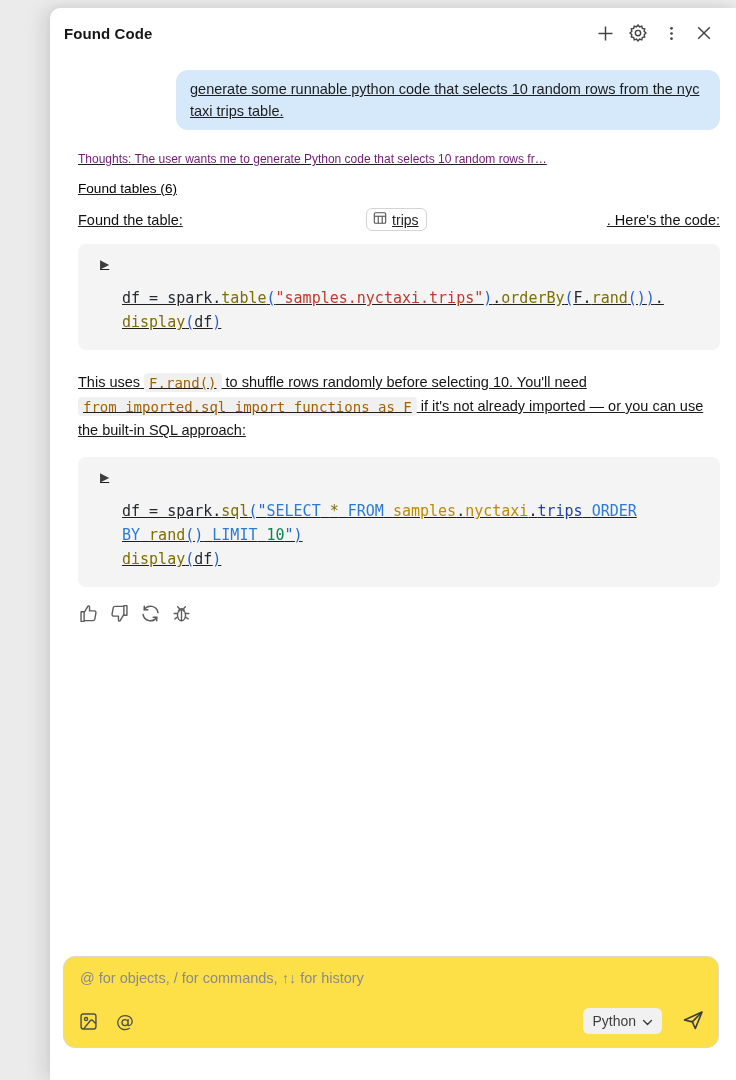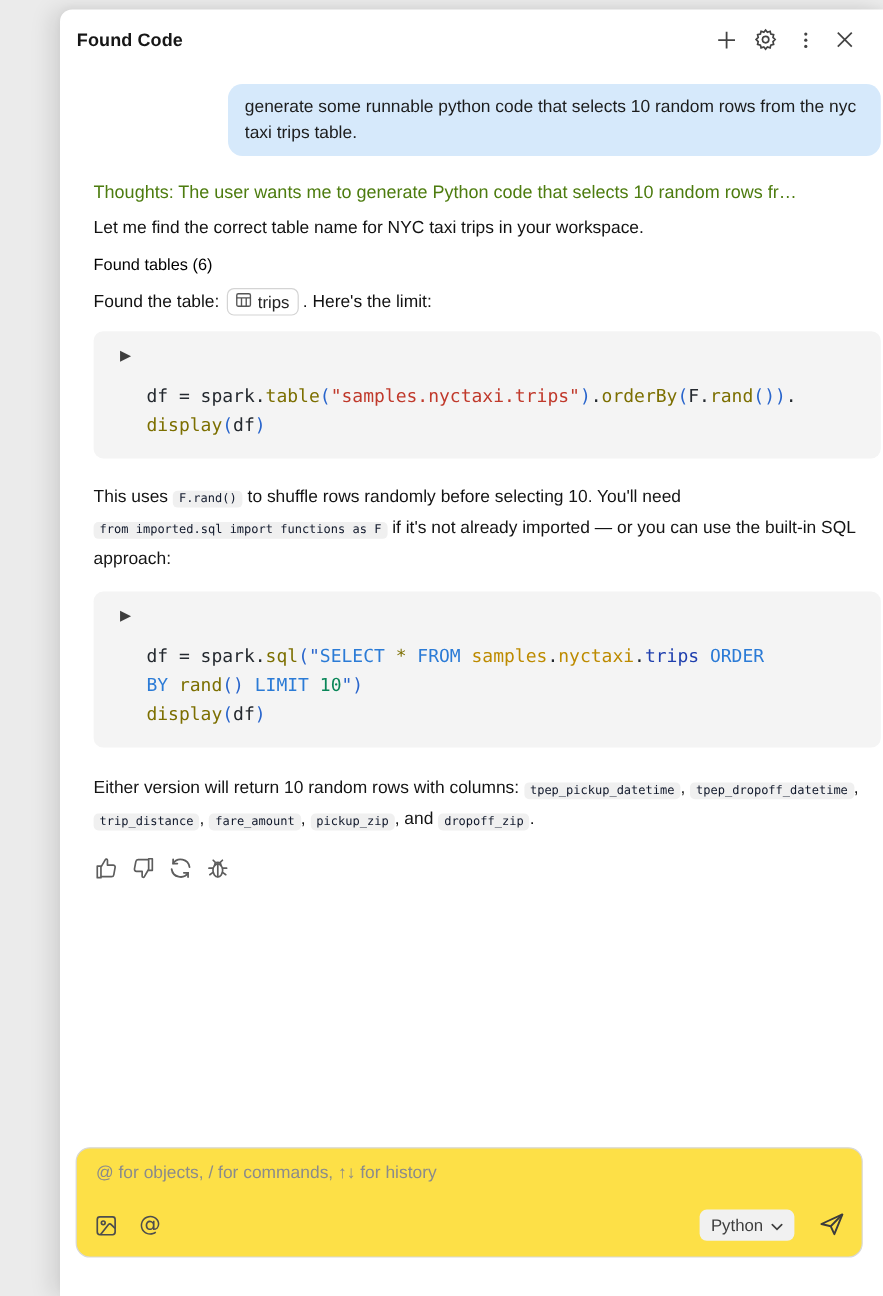--- a/index.html
+++ b/index.html
@@ -29,34 +29,34 @@
   }
   .panel-title { font-size:15px; font-weight:bold; color:#161616; letter-spacing:.1px; }
   .header-actions { margin-left:auto; display:flex; align-items:center; gap:9px; }
   .icon-btn {
     width:24px; height:24px; display:flex; align-items:center; justify-content:center;
     color:#434343; cursor:pointer; background:none; border:none;
   }
   .icon-btn svg { display:block; }
 
   
-  .chat { padding:0 2px 0 28px; }
+  .chat { padding:0 16px 0 28px;text-decoration:underline; }
   .bubble {
     margin:12px 0 0 auto; width:544px;
     background:#d6e9fb; border-radius:12px;
     padding:8px 14px; font-size:14.5px; line-height:22px; color:#1c1c1c;
   }
   .thought {
-    margin-top:22px; font-size:15px; color:#4d7c0f;
+    margin-top:22px; font-size:12px; color:#701a75;
     white-space:nowrap; overflow:hidden;
   }
   .thought.t2 { margin-top:14px; }
   .statement { margin-top:13px; font-size:14.5px; color:#111; }
   .found-tables { margin-top:15px; font-size:13.6px; color:#000000; cursor:pointer; }
-  .found-line { margin-top:12px; font-size:14.5px; color:#111; display:flex; align-items:center; }
+  .found-line { margin-top:12px; font-size:14.5px; color:#111; display:flex; align-items:center;justify-content:space-between; }
   .table-chip {
     display:inline-flex; align-items:center; gap:5px;
     border:1px solid #d4d4d4; border-radius:6px; padding:2px 7px 2px 6px;
     margin:0 3px 0 6px; font-size:14px; color:#222; cursor:pointer; background:#fff;
   }
   .table-chip svg { color:#555; }
 
   .code-block {
     background:#f4f4f4; border-radius:8px;
     padding:12px 16px 16px 22px; margin-top:13px;
@@ -67,22 +67,22 @@
     color:#3d3d3d; font-size:12px; line-height:16px; text-align:left;
     cursor:pointer; margin-bottom:14px; display:block;
     font-family:"DejaVu Sans", sans-serif;
   }
   .code-lines { margin-left:22px; font-family:"DejaVu Sans Mono", monospace; font-size:15px; line-height:24px; }
   .code-line { white-space:pre; }
 
   .para { margin-top:20px; font-size:14.5px; line-height:24px; color:#141414; }
   .para.p2 { margin-top:22px; }
   .para code {
-    font-family:"DejaVu Sans Mono", monospace; font-size:10px;
-    background:#f0f0f0; border-radius:4px; padding:1.5px 5px; color:#0f172a;
+    font-family:"DejaVu Sans Mono", monospace; font-size:14px;
+    background:#f0f0f0; border-radius:4px; padding:1.5px 5px; color:#a16207;
     white-space:nowrap;
   }
 
   .feedback-row { margin-top:15px; display:flex; align-items:center; gap:9px; }
   .fb-btn { width:22px; height:22px; border:none; background:none; padding:0; color:#5d5d5d; cursor:pointer; }
   .fb-btn svg { display:block; }
 
   
   .composer {
     position:absolute; left:13px; right:17px; bottom:32px; height:92px;
@@ -165,39 +165,38 @@
       </button>
     </div>
   </div>
 
   <div class="chat">
 
     <div class="bubble">generate some runnable python code that selects 10 random rows from the nyc taxi trips table.</div>
 
     <div class="thought">Thoughts: The user wants me to generate Python code that selects 10 random rows fr…</div>
 
-    <div class="statement">Let me find the correct table name for NYC taxi trips in your workspace.</div>
 
     <div class="found-tables">Found tables (6)</div>
 
 
     <div class="found-line">
       <span>Found the table:</span>
       <span class="table-chip">
         <span>
           <svg viewBox="0 0 16 16" width="14" height="14" fill="none" stroke="currentColor" stroke-width="1.3">
             <rect x="1.5" y="2" width="13" height="12" rx="1.5"></rect>
             <line x1="1.5" y1="6" x2="14.5" y2="6"></line>
             <line x1="6" y1="6" x2="6" y2="14"></line>
             <line x1="10.5" y1="6" x2="10.5" y2="14"></line>
           </svg>
         </span>
         <span>trips</span>
       </span>
-      <span>. Here's the limit:</span>
+      <span>. Here's the code:</span>
     </div>
 
     <div class="code-block">
       <button class="play-btn">▶</button>
       <div class="code-lines">
           <div class="code-line"><span style="color: rgb(36, 41, 47);">df = spark.</span><span style="color: rgb(124, 111, 0);">table</span><span style="color: rgb(41, 101, 204);">(</span><span style="color: rgb(192, 57, 43);">"samples.nyctaxi.trips"</span><span style="color: rgb(41, 101, 204);">)</span><span style="color: rgb(36, 41, 47);">.</span><span style="color: rgb(124, 111, 0);">orderBy</span><span style="color: rgb(41, 101, 204);">(</span><span style="color: rgb(36, 41, 47);">F.</span><span style="color: rgb(124, 111, 0);">rand</span><span style="color: rgb(41, 101, 204);">()</span><span style="color: rgb(41, 101, 204);">)</span><span style="color: rgb(36, 41, 47);">.</span></div>
           <div class="code-line"><span style="color: rgb(124, 111, 0);">display</span><span style="color: rgb(41, 101, 204);">(</span><span style="color: rgb(36, 41, 47);">df</span><span style="color: rgb(41, 101, 204);">)</span></div>
         </div>
     </div>
 
@@ -205,21 +204,20 @@
 
     <div class="code-block second">
       <button class="play-btn">▶</button>
       <div class="code-lines">
           <div class="code-line"><span style="color: rgb(36, 41, 47);">df = spark.</span><span style="color: rgb(124, 111, 0);">sql</span><span style="color: rgb(41, 101, 204);">("</span><span style="color: rgb(43, 123, 214);">SELECT</span><span style="color: rgb(36, 41, 47);"> </span><span style="color: rgb(124, 111, 0);">*</span><span style="color: rgb(36, 41, 47);"> </span><span style="color: rgb(43, 123, 214);">FROM</span><span style="color: rgb(36, 41, 47);"> </span><span style="color: rgb(189, 139, 0);">samples</span><span style="color: rgb(36, 41, 47);">.</span><span style="color: rgb(189, 139, 0);">nyctaxi</span><span style="color: rgb(36, 41, 47);">.</span><span style="color: rgb(31, 63, 174);">trips</span><span style="color: rgb(36, 41, 47);"> </span><span style="color: rgb(43, 123, 214);">ORDER</span></div>
           <div class="code-line"><span style="color: rgb(43, 123, 214);">BY</span><span style="color: rgb(36, 41, 47);"> </span><span style="color: rgb(124, 111, 0);">rand</span><span style="color: rgb(41, 101, 204);">()</span><span style="color: rgb(36, 41, 47);"> </span><span style="color: rgb(43, 123, 214);">LIMIT</span><span style="color: rgb(36, 41, 47);"> </span><span style="color: rgb(9, 134, 88);">10</span><span style="color: rgb(41, 101, 204);">")</span></div>
           <div class="code-line"><span style="color: rgb(124, 111, 0);">display</span><span style="color: rgb(41, 101, 204);">(</span><span style="color: rgb(36, 41, 47);">df</span><span style="color: rgb(41, 101, 204);">)</span></div>
         </div>
     </div>
 
-    <div class="para p2">Either version will return 10 random rows with columns: <code>tpep_pickup_datetime</code>, <code>tpep_dropoff_datetime</code>, <code>trip_distance</code>, <code>fare_amount</code>, <code>pickup_zip</code>, and <code>dropoff_zip</code>.</div>
 
     <div class="feedback-row">
       <button class="fb-btn" title="Good response">
         <span>
           <svg viewBox="0 0 24 24" width="21" height="21" fill="none" stroke="currentColor" stroke-width="1.6" stroke-linejoin="round">
             <path d="M7 10v11H3.5V10H7Zm0 1 4.2-7.2c.5-.9 2-.5 2 .6V9h5.4c1.2 0 2.1 1.1 1.9 2.3l-1.3 7c-.2 1.1-1.1 1.8-2.2 1.8H7"></path>
           </svg>
         </span>
       </button>
       <button class="fb-btn" title="Bad response">

